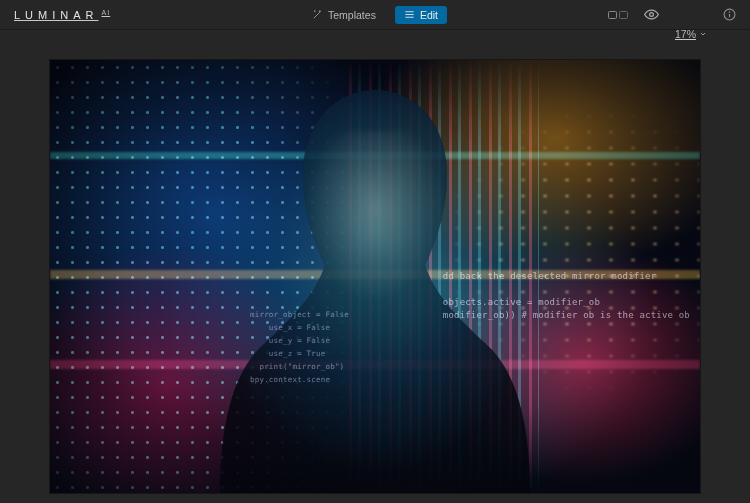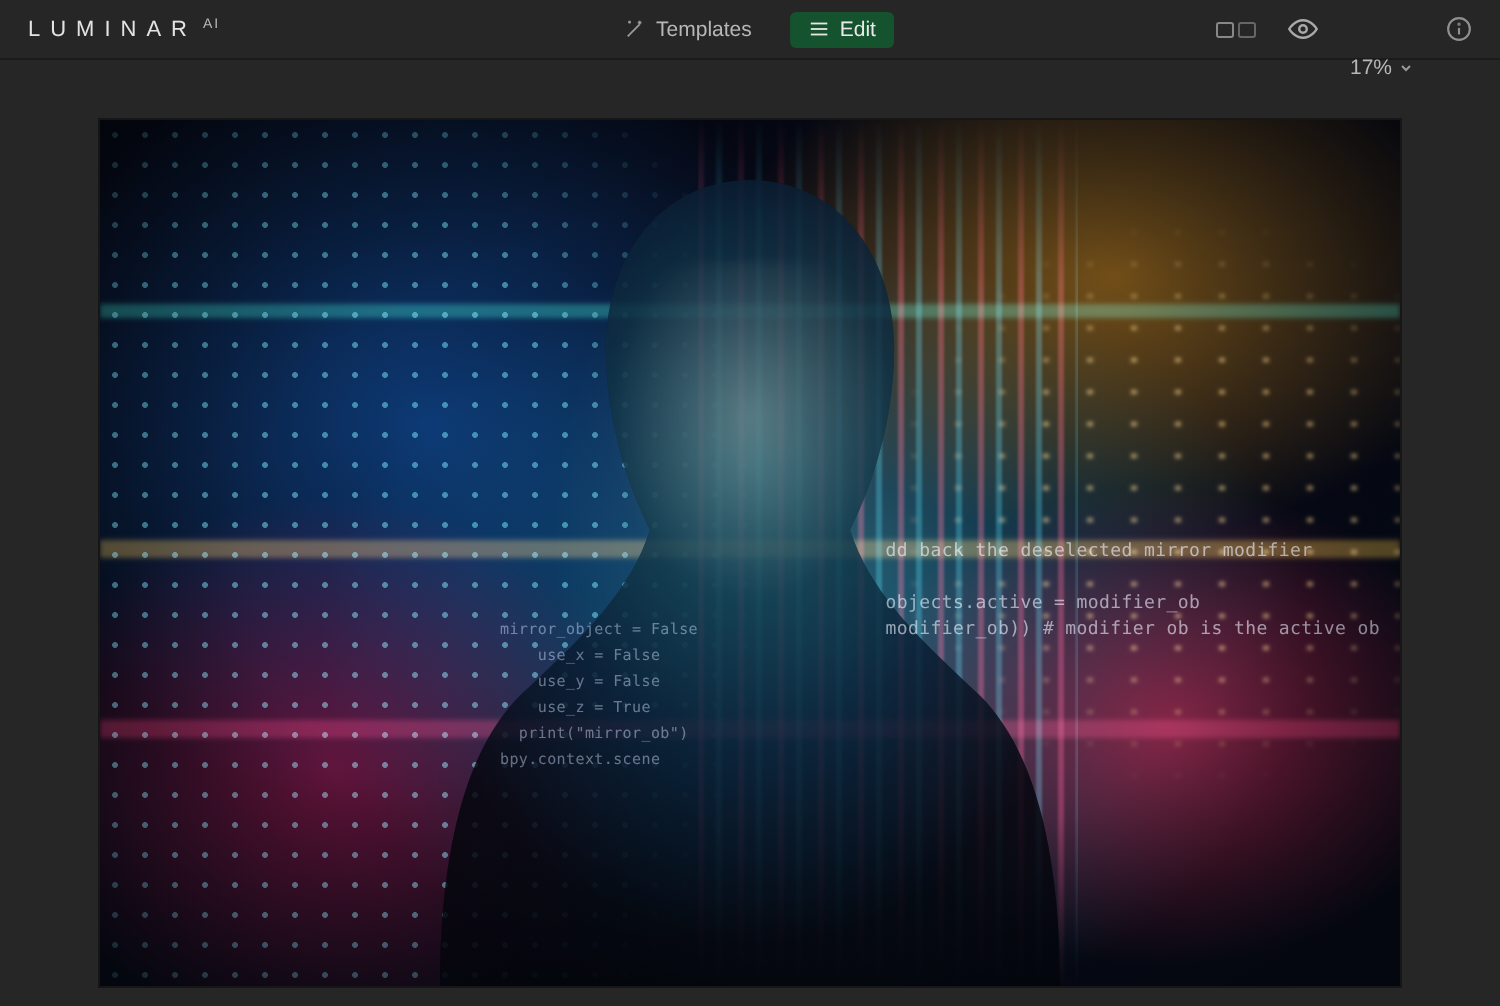--- a/index.html
+++ b/index.html
@@ -11,20 +11,21 @@
     color: #c8c8c8;
     overflow: hidden;
   }
   .topbar {
     height: 30px;
     display: flex;
     align-items: center;
     padding: 4px 14px;
     border-bottom: 1px solid #1b1b1b;
     position: relative;
+    text-decoration: underline;
   }
   .brand {
     display: flex;
     align-items: baseline;
     gap: 2px;
     letter-spacing: 5px;
     font-size: 11px;
     color: #e3e3e3;
     font-weight: 400;
   }
@@ -49,21 +50,21 @@
     display: flex;
     align-items: center;
     gap: 5px;
     font-size: 10.5px;
     color: #b7b7b7;
     padding: 3px 9px;
     border-radius: 3px;
     cursor: pointer;
   }
   .tab.active {
-    background: #14532d;
+    background: #0369a1;
     color: #eaeaea;
   }
   .tab svg { display: block; }
   .right-tools {
     margin-left: auto;
     display: flex;
     align-items: center;
     gap: 16px;
   }
   .crop-icons {

